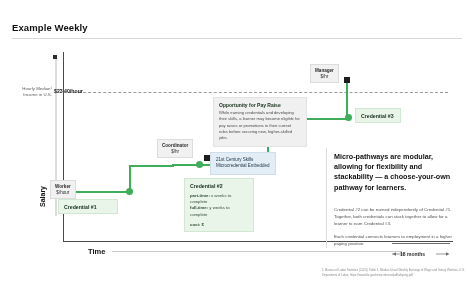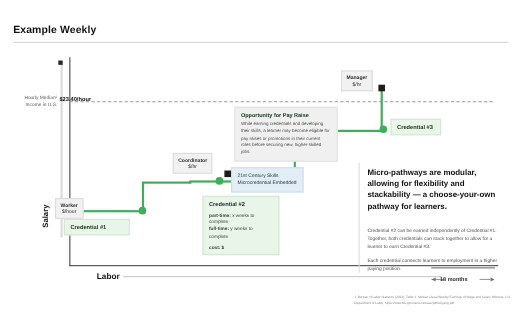--- a/index.html
+++ b/index.html
@@ -267,21 +267,21 @@
 <body>
 
 <div id="page">
 
   <div class="page-title">Example Weekly</div>
   <div class="title-rule"></div>
 
   <div class="axis-y"></div>
   <div class="axis-x"></div>
   <div class="axis-y-label">Salary</div>
-  <div class="axis-x-label">Labor</div>
+  <div class="axis-x-label">Time</div>
   <div class="axis-x-rule"></div>
 
   <div class="guide-rail"></div>
   <div class="guide-cap"></div>
 
   <div class="median-line"></div>
   <div class="median-caption">Hourly Median¹ Income in U.S.</div>
   <div class="median-value">$23.40/hour</div>
 
   <div class="path-seg" style="left:72px; top:191px; width:58px; height:1.6px;"></div>

